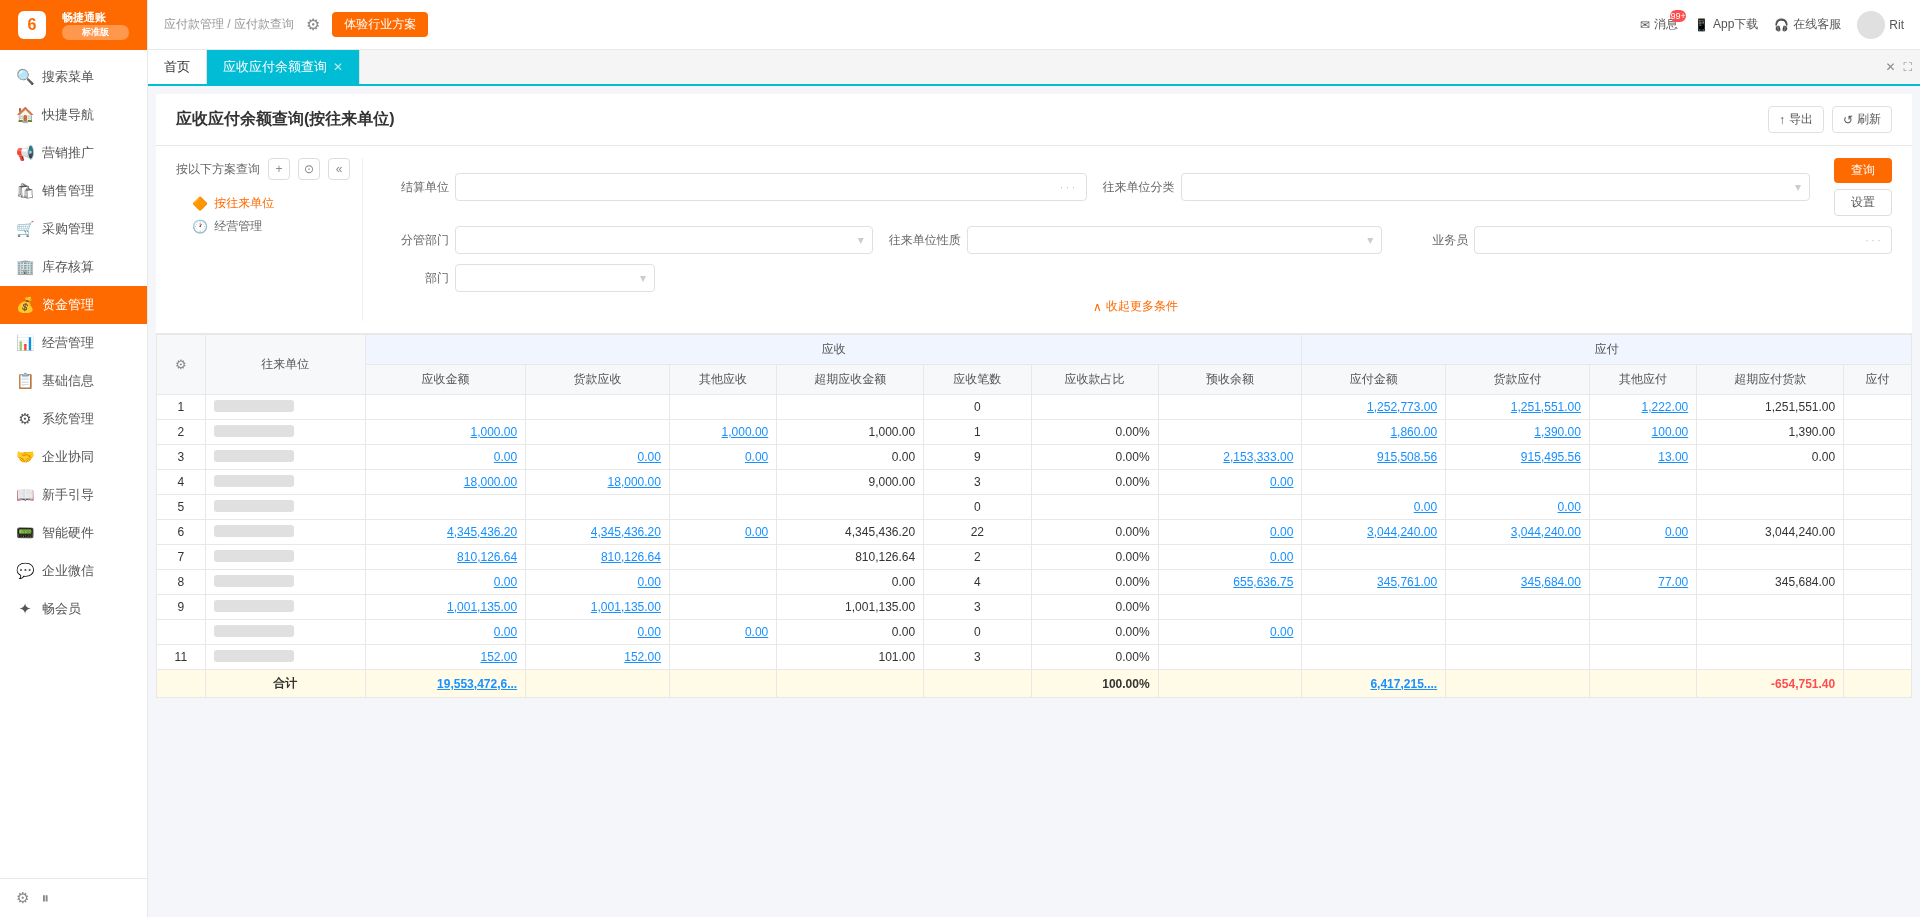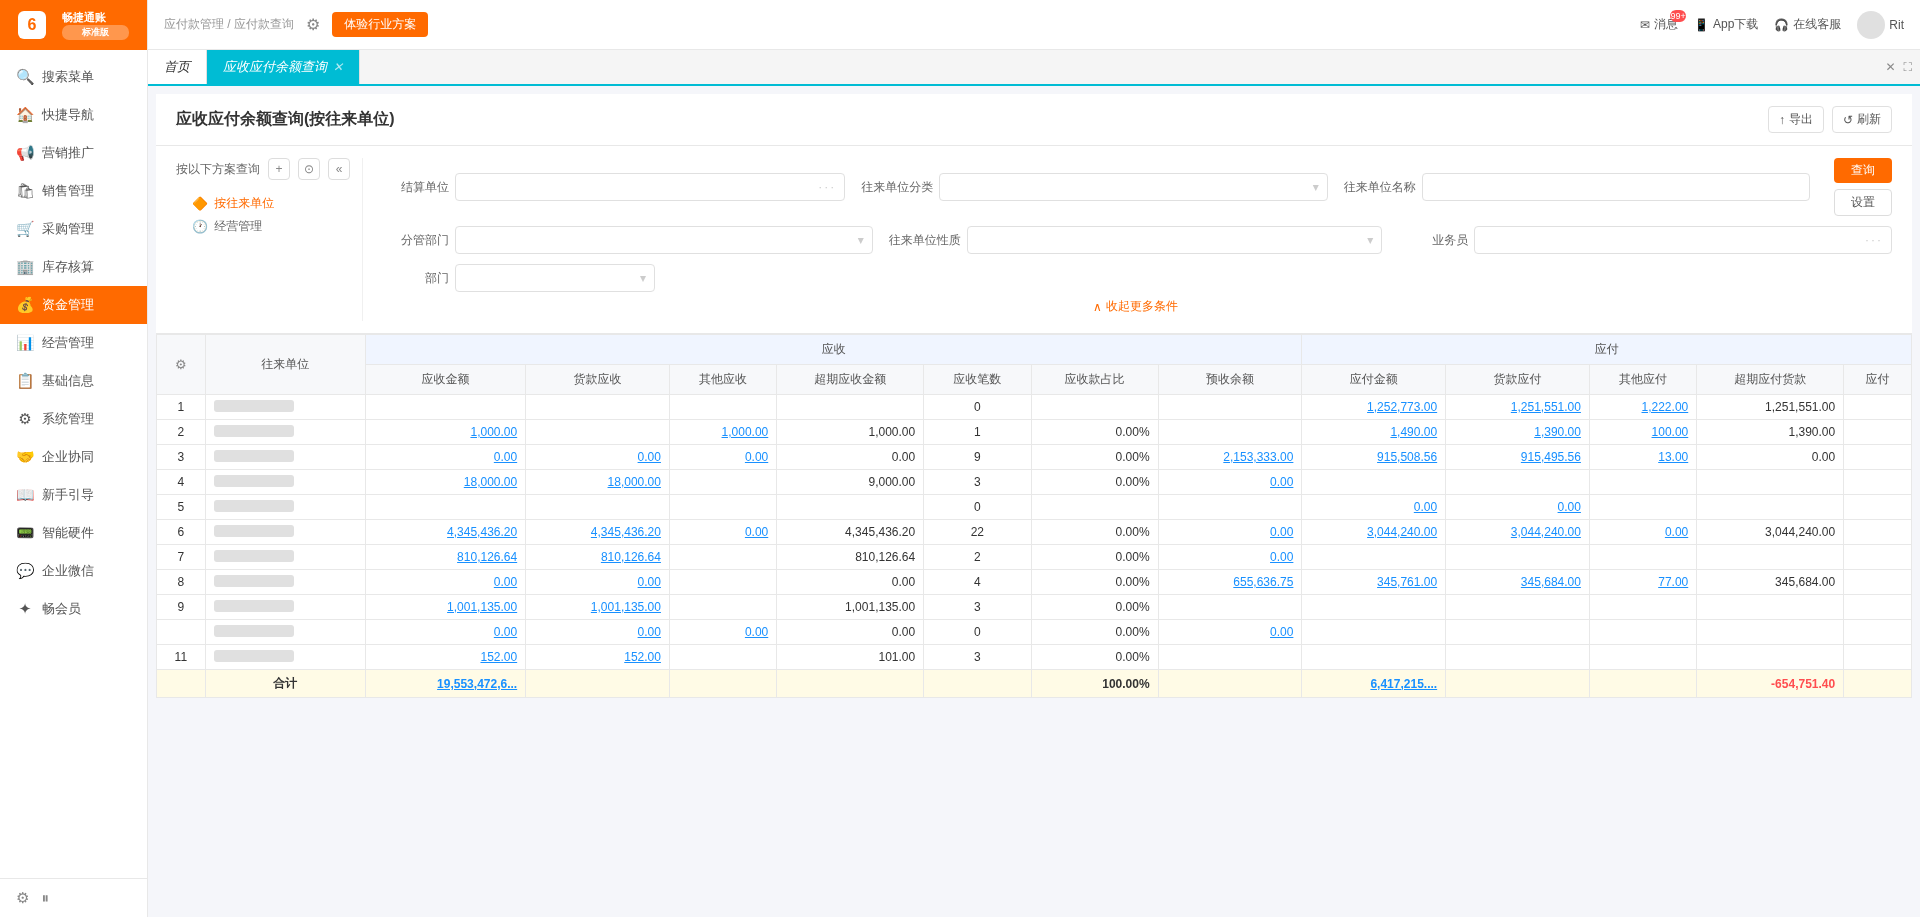--- a/index.html
+++ b/index.html
@@ -55,21 +55,21 @@
       display: flex; flex-direction: column;
     }
 
     
     .tab-bar {
       background: #f5f5f5; border-bottom: 2px solid #00bcd4;
       display: flex; align-items: stretch; height: 36px;
     }
     .tab-item {
       padding: 0 16px; display: flex; align-items: center; gap: 6px;
-      font-size: 13px; cursor: pointer; color: #666; border-right: 1px solid #e0e0e0; font-style: italic;
+      font-size: 13px; cursor: pointer; color: #666; border-right: 1px solid #e0e0e0;
     }
     .tab-item.home { background: white; color: #333; font-weight: normal; }
     .tab-item.active { background: #00bcd4; color: white; }
     .tab-close { font-size: 12px; cursor: pointer; opacity: 0.7; }
     .tab-bar-right { margin-left: auto; display: flex; align-items: center; padding: 0 8px; gap: 8px; color: #888; }
 
     
     .page-content {
       flex: 1; overflow-y: auto; background: #f5f6fa; padding: 8px;
     }
@@ -311,26 +311,20 @@
                 <div class="filter-input">
                   <span></span>
                     <span class="dots">···</span>
                 </div>
               </div>
               <div class="filter-field">
                 <span class="filter-field-label">往来单位分类</span>
                 <div class="filter-input">
                   <span></span>
                     <span class="arrow">▾</span>
-                </div>
-              </div>
-              <div class="filter-field">
-                <span class="filter-field-label">往来单位名称</span>
-                <div class="filter-input">
-                  <span></span>
                 </div>
               </div>
               <div style="display:flex; flex-direction:column; gap:6px; margin-left:8px;">
                 <button style="background:#ff6a00;color:white;border:none;padding:4px 16px;border-radius:4px;cursor:pointer;font-size:12px;">查询</button>
                 <button style="background:white;color:#555;border:1px solid #ddd;padding:4px 16px;border-radius:4px;cursor:pointer;font-size:12px;">设置</button>
               </div>
             </div>
 
             <div class="filter-row">
               <div class="filter-field">
@@ -419,21 +413,21 @@
             <tr>
               <td class="center">2</td>
               <td class="left"><span class="blurred">XXXXXXXXXX</span></td>
               <td class="link-val">1,000.00</td>
               <td></td>
               <td class="link-val">1,000.00</td>
               <td>1,000.00</td>
               <td class="center">1</td>
               <td>0.00%</td>
               <td></td>
-              <td class="link-val">1,490.00</td>
+              <td class="link-val">1,860.00</td>
               <td class="link-val">1,390.00</td>
               <td class="link-val">100.00</td>
               <td>1,390.00</td>
               <td></td>
             </tr>
             <tr>
               <td class="center">3</td>
               <td class="left"><span class="blurred">XXXXXXXXXX</span></td>
               <td class="link-val">0.00</td>
               <td class="link-val">0.00</td>

